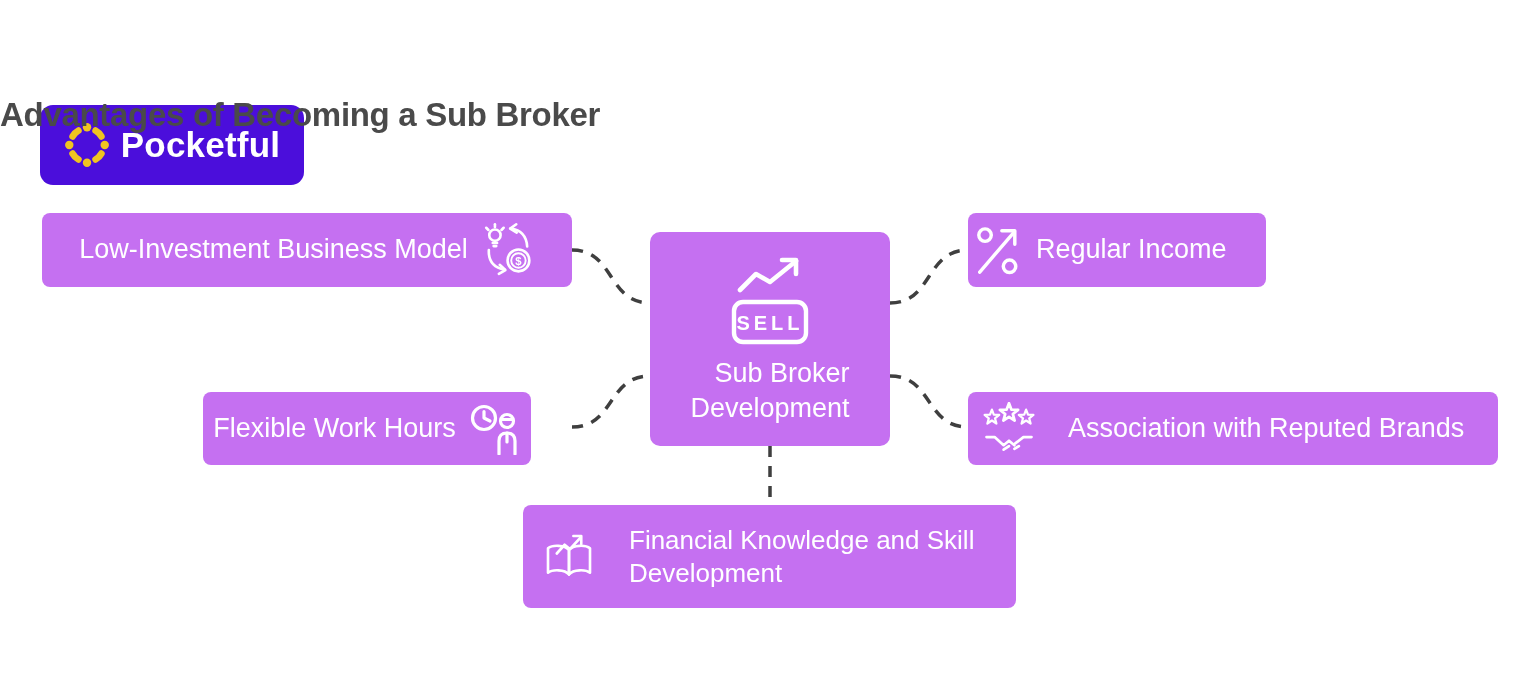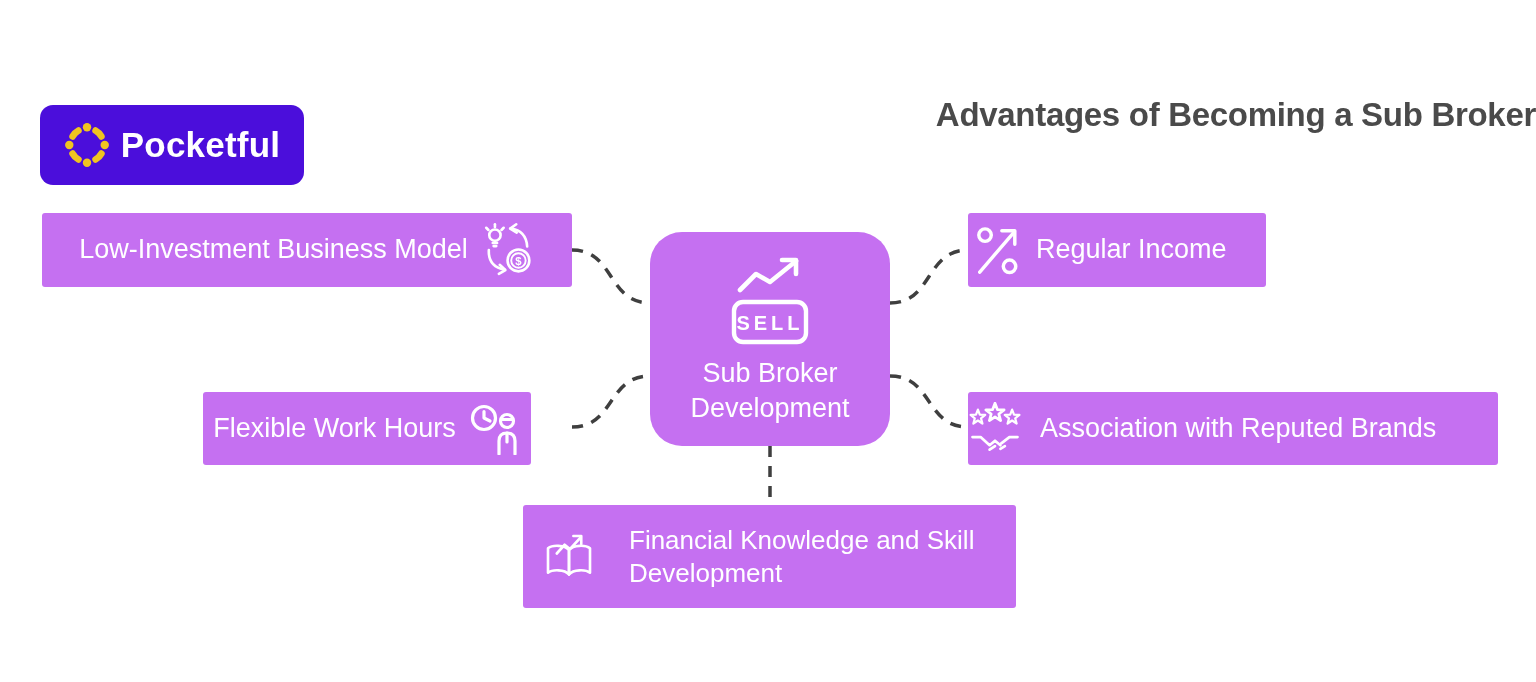--- a/index.html
+++ b/index.html
@@ -28,60 +28,60 @@
   .logo-word {
     color: #ffffff;
     font-size: 35px;
     font-weight: bold;
     letter-spacing: 0.2px;
   }
   .page-title {
     position: absolute;
     left: 0; top: 96px;
     width: 100%;
-    text-align: right;
+    text-align: left;
     font-size: 33px;
     font-weight: bold;
     color: #4A4A4A;
     letter-spacing: -0.3px;
   }
   
   .connectors { position: absolute; left: 0; top: 0; pointer-events: none; }
   .connectors path {
     fill: none;
     stroke: #3F3F3F;
     stroke-width: 3.5;
     stroke-dasharray: 11 9;
   }
   
   .node {
     position: absolute;
     background: #C570F1;
-    border-radius: 3px;
+    border-radius: 8px;
     color: #ffffff;
     display: flex;
     align-items: center;
     justify-content: center;
     font-size: 27px;
     line-height: 1.25;
   }
   .node svg { flex: 0 0 auto; display: block; }
   .node-low    { left: 42px;  top: 213px; width: 530px; height: 74px;  gap: 13px; }
   .node-flex   { left: 203px; top: 392px; width: 328px; height: 73px;  gap: 13px; }
   .node-income { left: 968px; top: 213px; width: 298px; height: 74px;  gap: 14px; justify-content: flex-start; padding-left: 6px; }
-  .node-brand  { left: 968px; top: 392px; width: 530px; height: 73px;  gap: 18px; justify-content: flex-start; }
+  .node-brand  { left: 968px; top: 392px; width: 530px; height: 73px;  gap: 32px; justify-content: flex-start; padding-left: 14px; }
   .node-fin    { left: 523px; top: 505px; width: 493px; height: 103px; gap: 32px; justify-content: flex-start; padding-left: 18px; padding-right: 14px; font-size: 26px; }
   .node-fin .label { max-width: 395px; }
   .node-central {
     left: 650px; top: 232px;
     width: 240px; height: 214px;
-    border-radius: 32px;
+    border-radius: 10px;
     flex-direction: column;
     gap: 10px;
-    text-align: center;
+    text-align: right;
   }
   .central-label { line-height: 1.3; }
 </style>
 </head>
 <body>
 
 <div class="canvas">
 
   <svg class="connectors" width="1536" height="682" viewBox="0 0 1536 682">
     <path d="M572 250 C615 250 607 303 650 303"></path>

